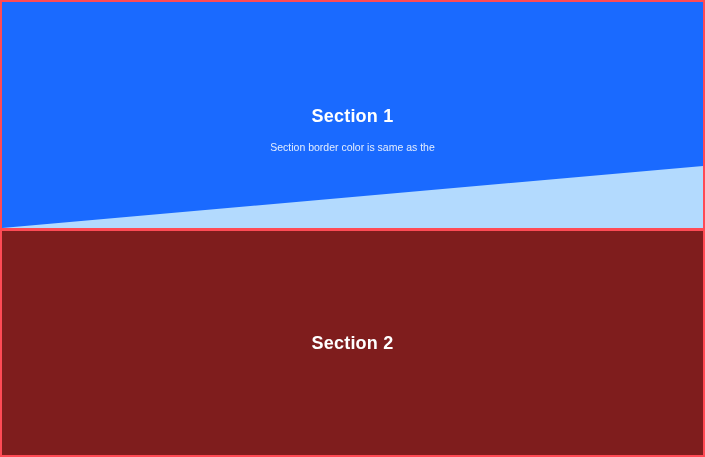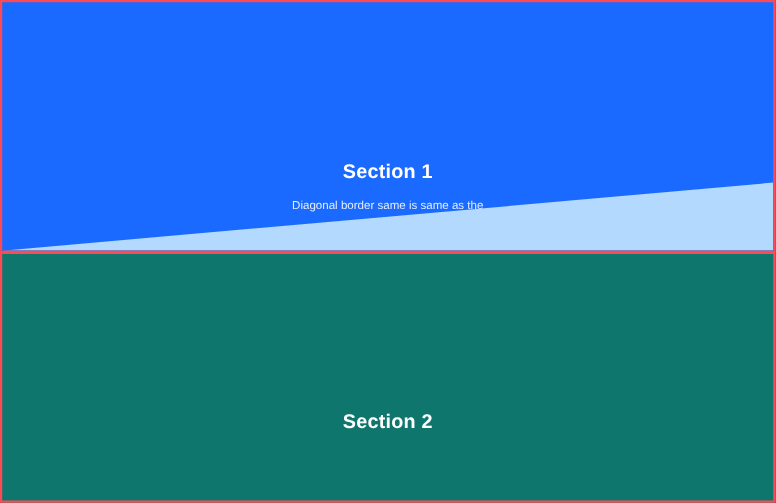--- a/index.html
+++ b/index.html
@@ -1,37 +1,37 @@
 <!DOCTYPE html>
 <html><head>
 <meta charset="utf-8">
 <style>
   html, body { margin: 0; padding: 0; }
   body { width: 705px; height: 457px; overflow: hidden; background: #ff4a55; font-family: "Liberation Sans", "DejaVu Sans", sans-serif; }
   .section { position: absolute; left: 0; width: 705px; box-sizing: border-box; border: 2px solid #ff4a55; }
   #s1 { top: 0; height: 230px; background: #1a6aff; overflow: hidden; }
-  #s2 { top: 228px; height: 229px; background: #0f766e; border-width: 3px 2px 2px 2px; }
+  #s2 { top: 228px; height: 229px; background: #7f1d1d; border-width: 3px 2px 2px 2px; }
   .diag { position: absolute; left: 0; top: 0; width: 701px; height: 226px; }
-  .content { position: absolute; left: 0; right: 0; text-align: center; color: #fff; margin-top: 40px; }
+  .content { position: absolute; left: 0; right: 0; text-align: center; color: #fff; }
   #s1 .content { top: 104px; }
   #s2 .content { top: 102px; }
   .title { font-weight: bold; font-size: 18px; letter-spacing: 0.2px; }
   .desc { margin-top: 13px; font-size: 10.5px; line-height: 14px; color: #e3edff; }
 </style>
 </head>
 <body>
 
 <div class="section" id="s1">
   <svg class="diag" viewBox="0 0 701 226" preserveAspectRatio="none">
     <polygon points="0,226 701,164 701,226" fill="#b3dafe"></polygon>
   </svg>
   <div class="content">
     <div class="title">Section 1</div>
     <div class="desc">
-      <div>Diagonal border same is same as the</div>
+      <div>Section border color is same as the</div>
     </div>
   </div>
 </div>
 
 <div class="section" id="s2">
   <div class="content">
     <div class="title">Section 2</div>
   </div>
 </div>
 

